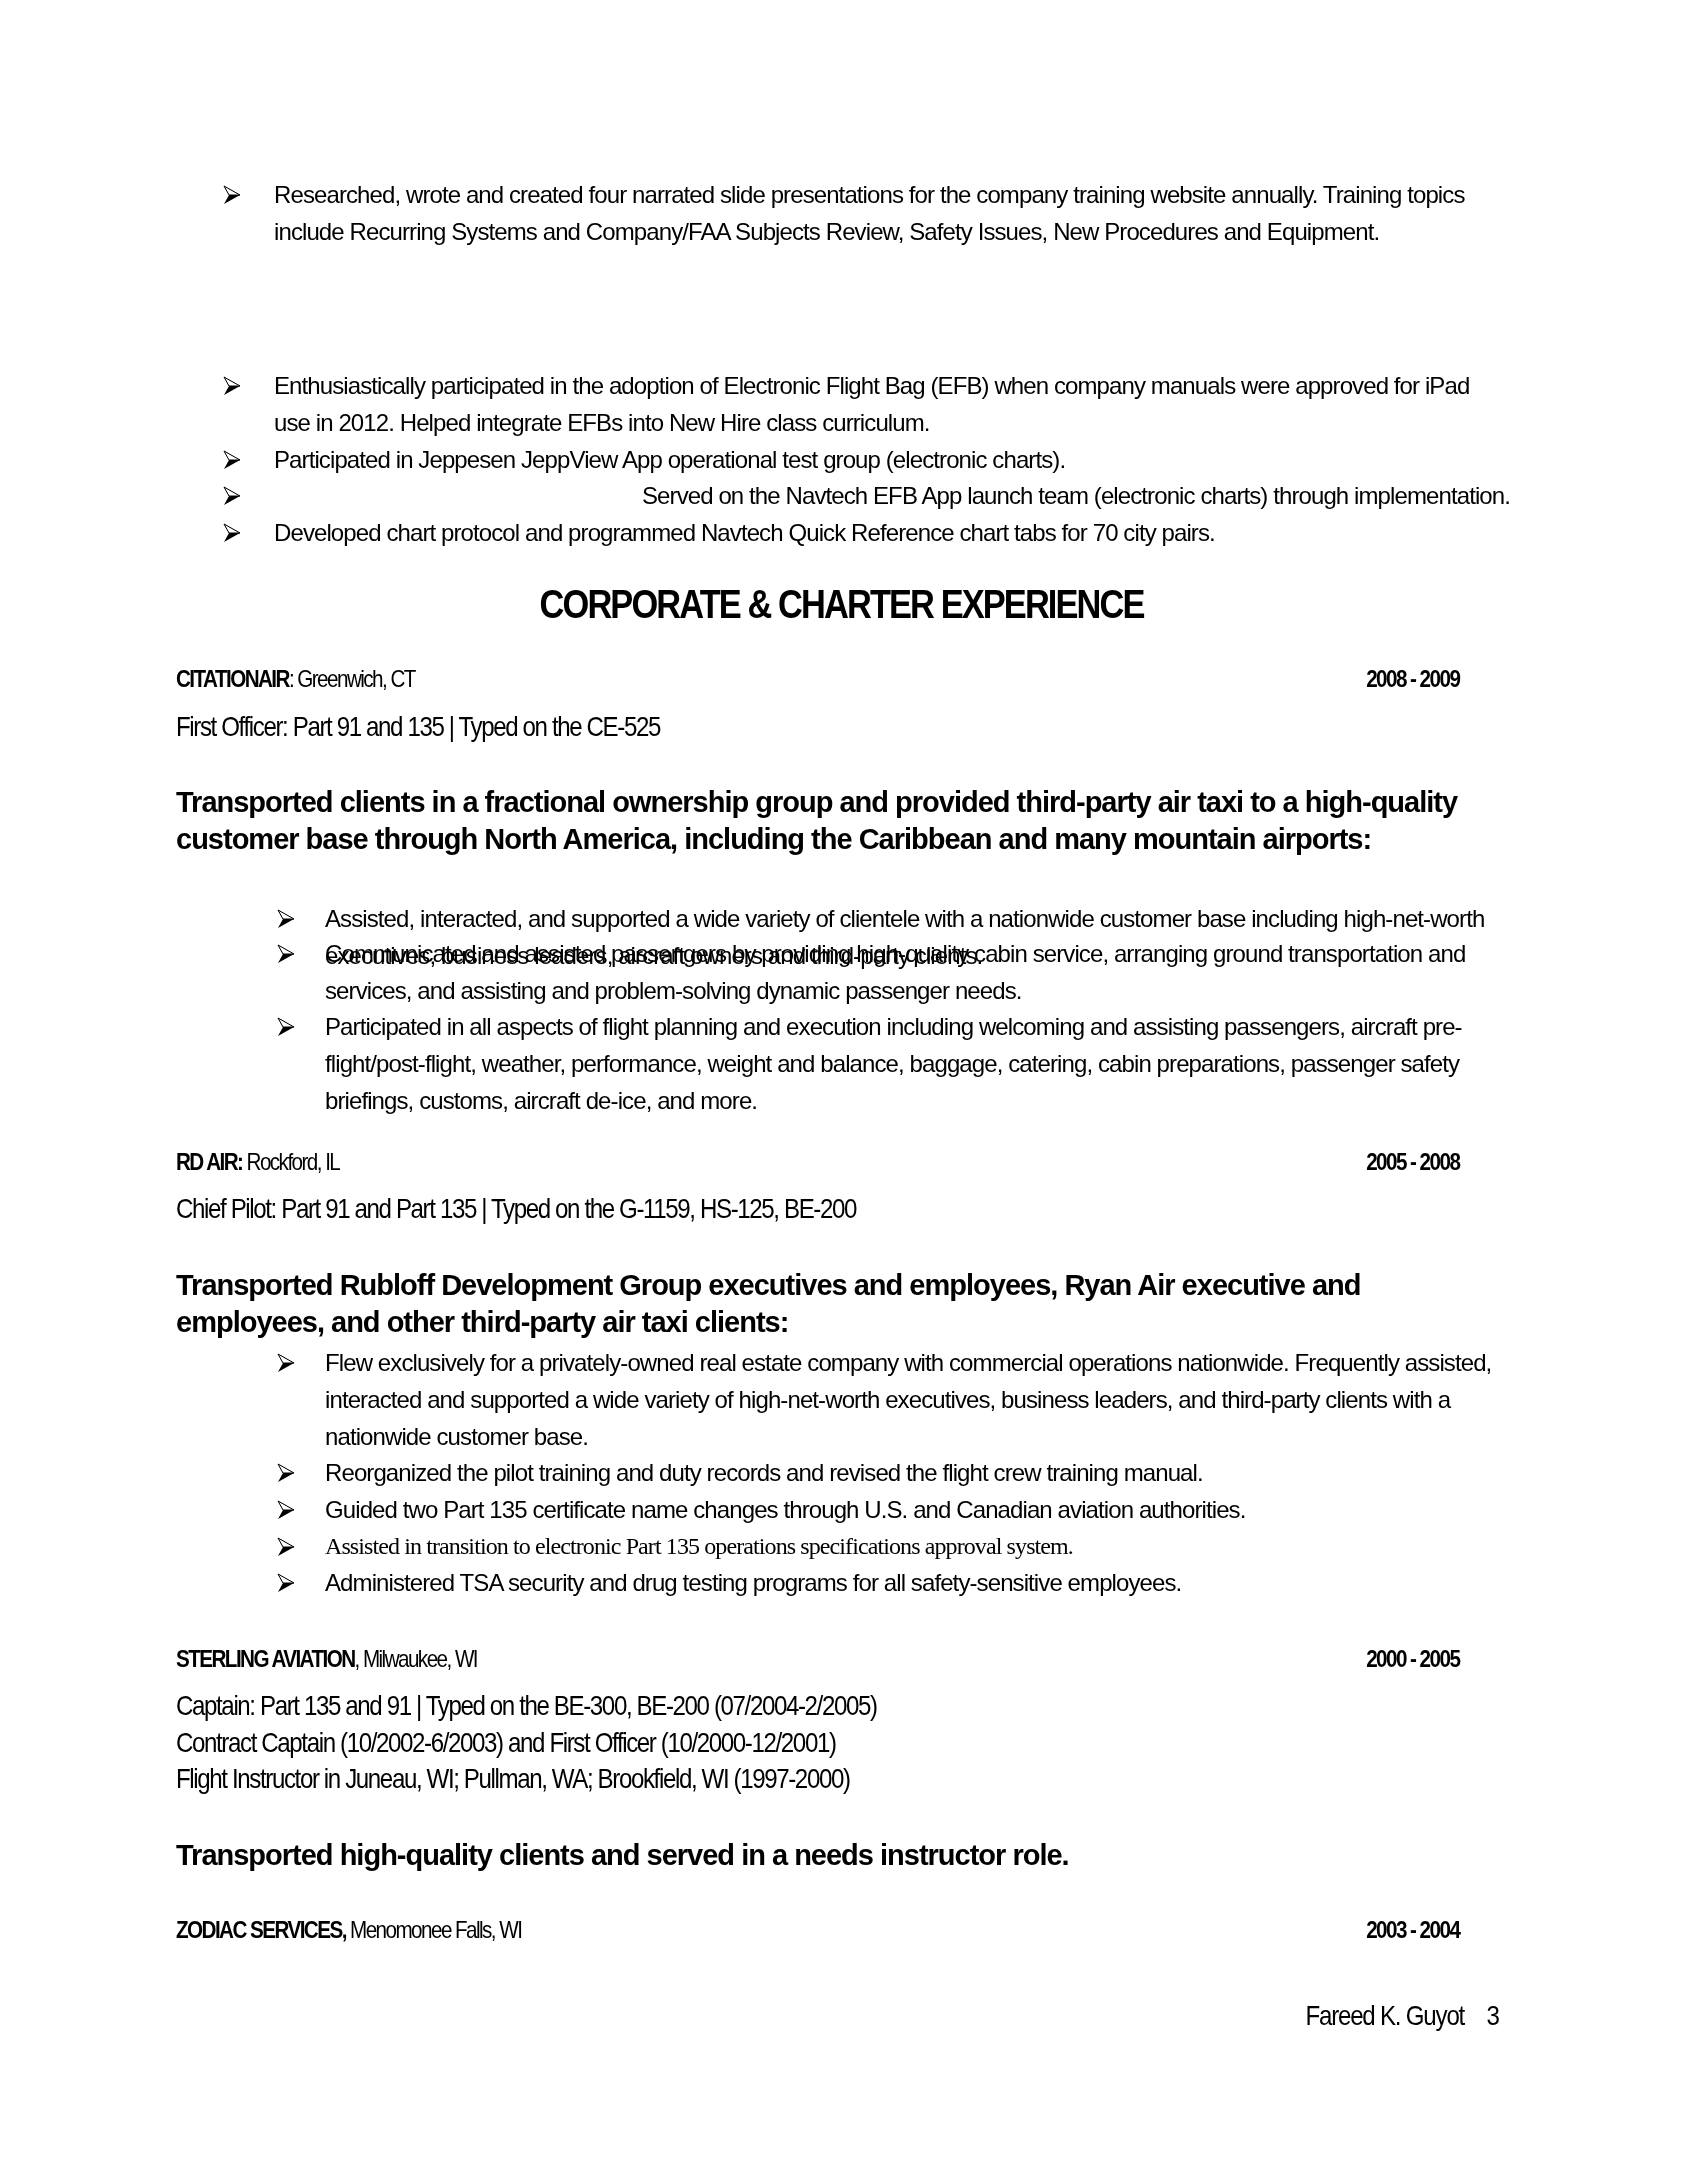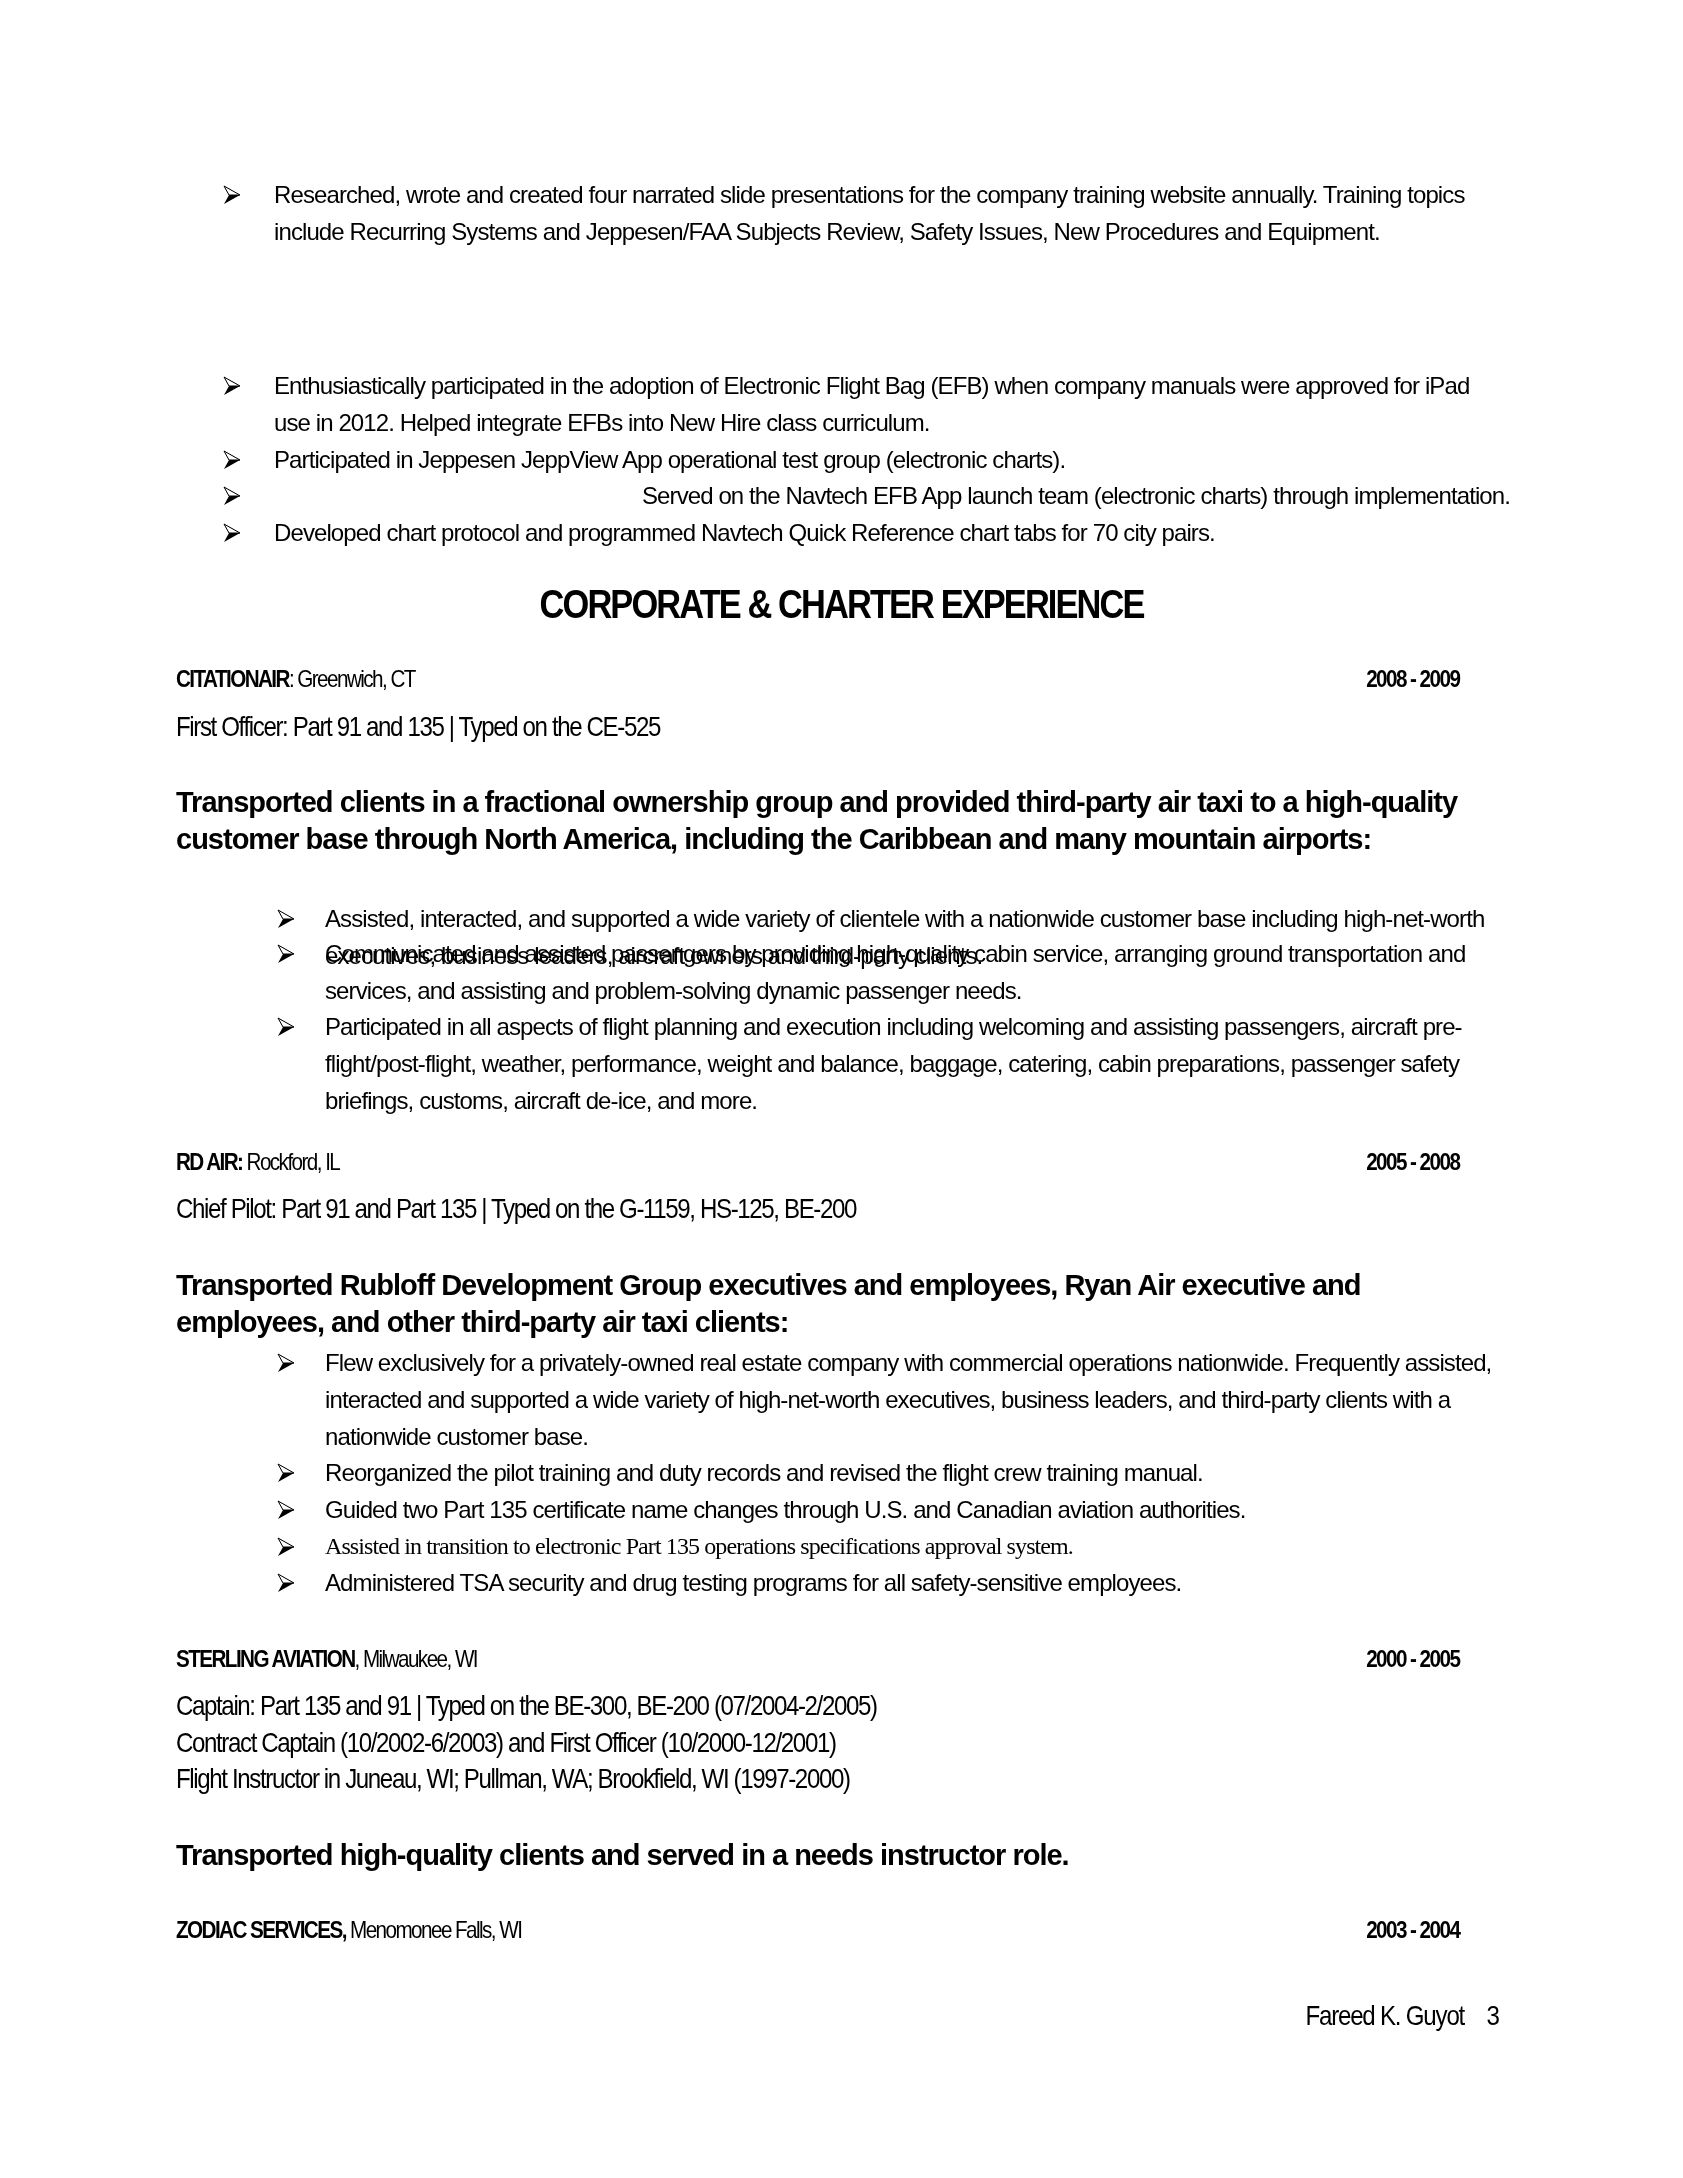--- a/index.html
+++ b/index.html
@@ -38,21 +38,21 @@
 
 <div class="page">
 
   <div class="bl1 cal" style="top:176px;">
     <span class="arrow">
       <svg width="18" height="20" viewBox="0 0 18 20">
           <path d="M1 1 L17 10 L1 19 L6 10 Z" fill="#000"></path>
           <path d="M1 1 L17 10 L6 10 Z" fill="#fff" stroke="#000" stroke-width="1"></path>
         </svg>
     </span>
-    <span class="txt">Researched, wrote and created four narrated slide presentations for the company training website annually. Training topics include Recurring Systems and Jeppesen/FAA Subjects Review, Safety Issues, New Procedures and Equipment.</span>
+    <span class="txt">Researched, wrote and created four narrated slide presentations for the company training website annually. Training topics include Recurring Systems and Company/FAA Subjects Review, Safety Issues, New Procedures and Equipment.</span>
   </div>
 
 
   <div class="bl1 cal" style="top:367px;">
     <span class="arrow">
       <svg width="18" height="20" viewBox="0 0 18 20">
           <path d="M1 1 L17 10 L1 19 L6 10 Z" fill="#000"></path>
           <path d="M1 1 L17 10 L6 10 Z" fill="#fff" stroke="#000" stroke-width="1"></path>
         </svg>
     </span>

